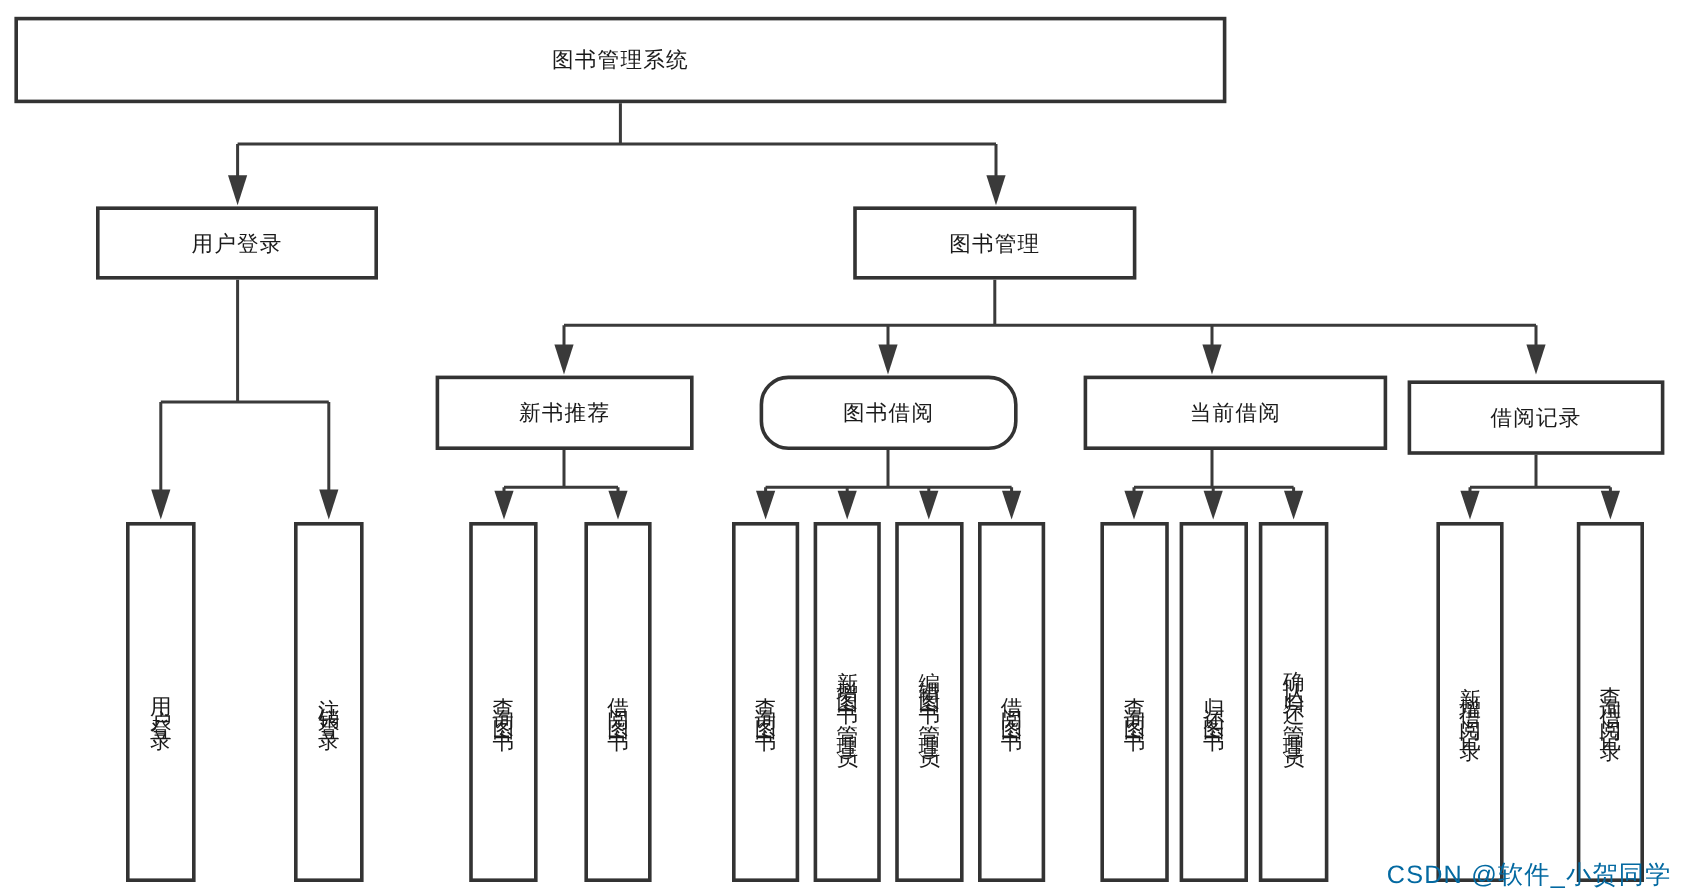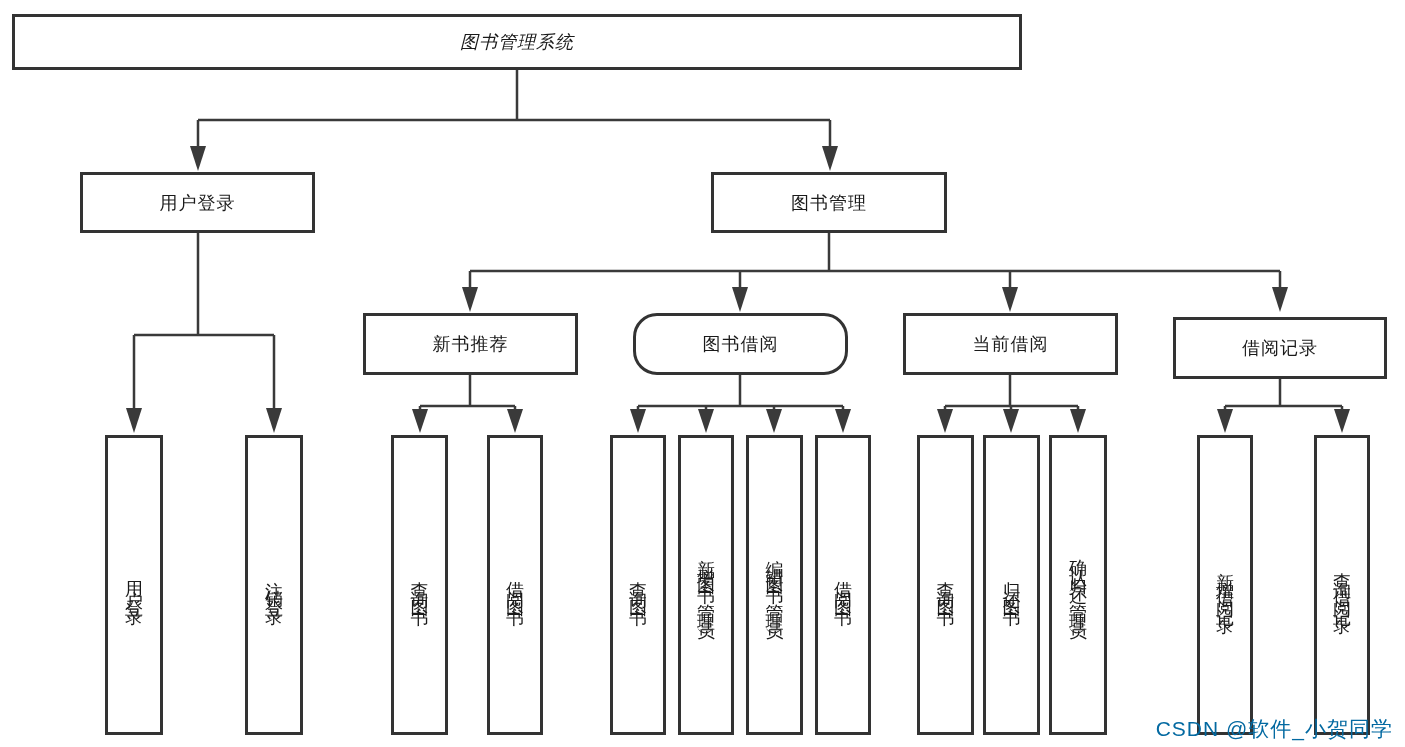--- a/index.html
+++ b/index.html
@@ -44,28 +44,28 @@
     font-size: 18px;
   }
   .leaf .vtext {
     writing-mode: vertical-rl;
     text-orientation: mixed;
     letter-spacing: 9px;
     line-height: 1;
     white-space: nowrap;
   }
   
-  #root           { left: 12px;   top: 14px;  width: 1010px; height: 56px; font-style: italic; }
+  #root           { left: 12px;   top: 14px;  width: 1010px; height: 72px; }
   
   #user-login     { left: 80px;   top: 172px; width: 235px;  height: 61px; }
   #book-mgmt      { left: 711px;  top: 172px; width: 236px;  height: 61px; }
   
   #new-book       { left: 363px;  top: 313px; width: 215px;  height: 62px; }
   #book-borrow    { left: 633px;  top: 313px; width: 215px;  height: 62px; border-radius: 24px; }
-  #current-borrow { left: 903px;  top: 313px; width: 215px;  height: 62px; }
+  #current-borrow { left: 903px;  top: 313px; width: 253px;  height: 62px; }
   #borrow-record  { left: 1173px; top: 317px; width: 214px;  height: 62px; }
   
   #leaf-login      { left: 105px;  width: 58px; }
   #leaf-logout     { left: 245px;  width: 58px; }
   #leaf-nb-query   { left: 391px;  width: 57px; }
   #leaf-nb-borrow  { left: 487px;  width: 56px; }
   #leaf-bb-query   { left: 610px;  width: 56px; }
   #leaf-bb-add     { left: 678px;  width: 56px; }
   #leaf-bb-edit    { left: 746px;  width: 57px; }
   #leaf-bb-borrow  { left: 815px;  width: 56px; }

